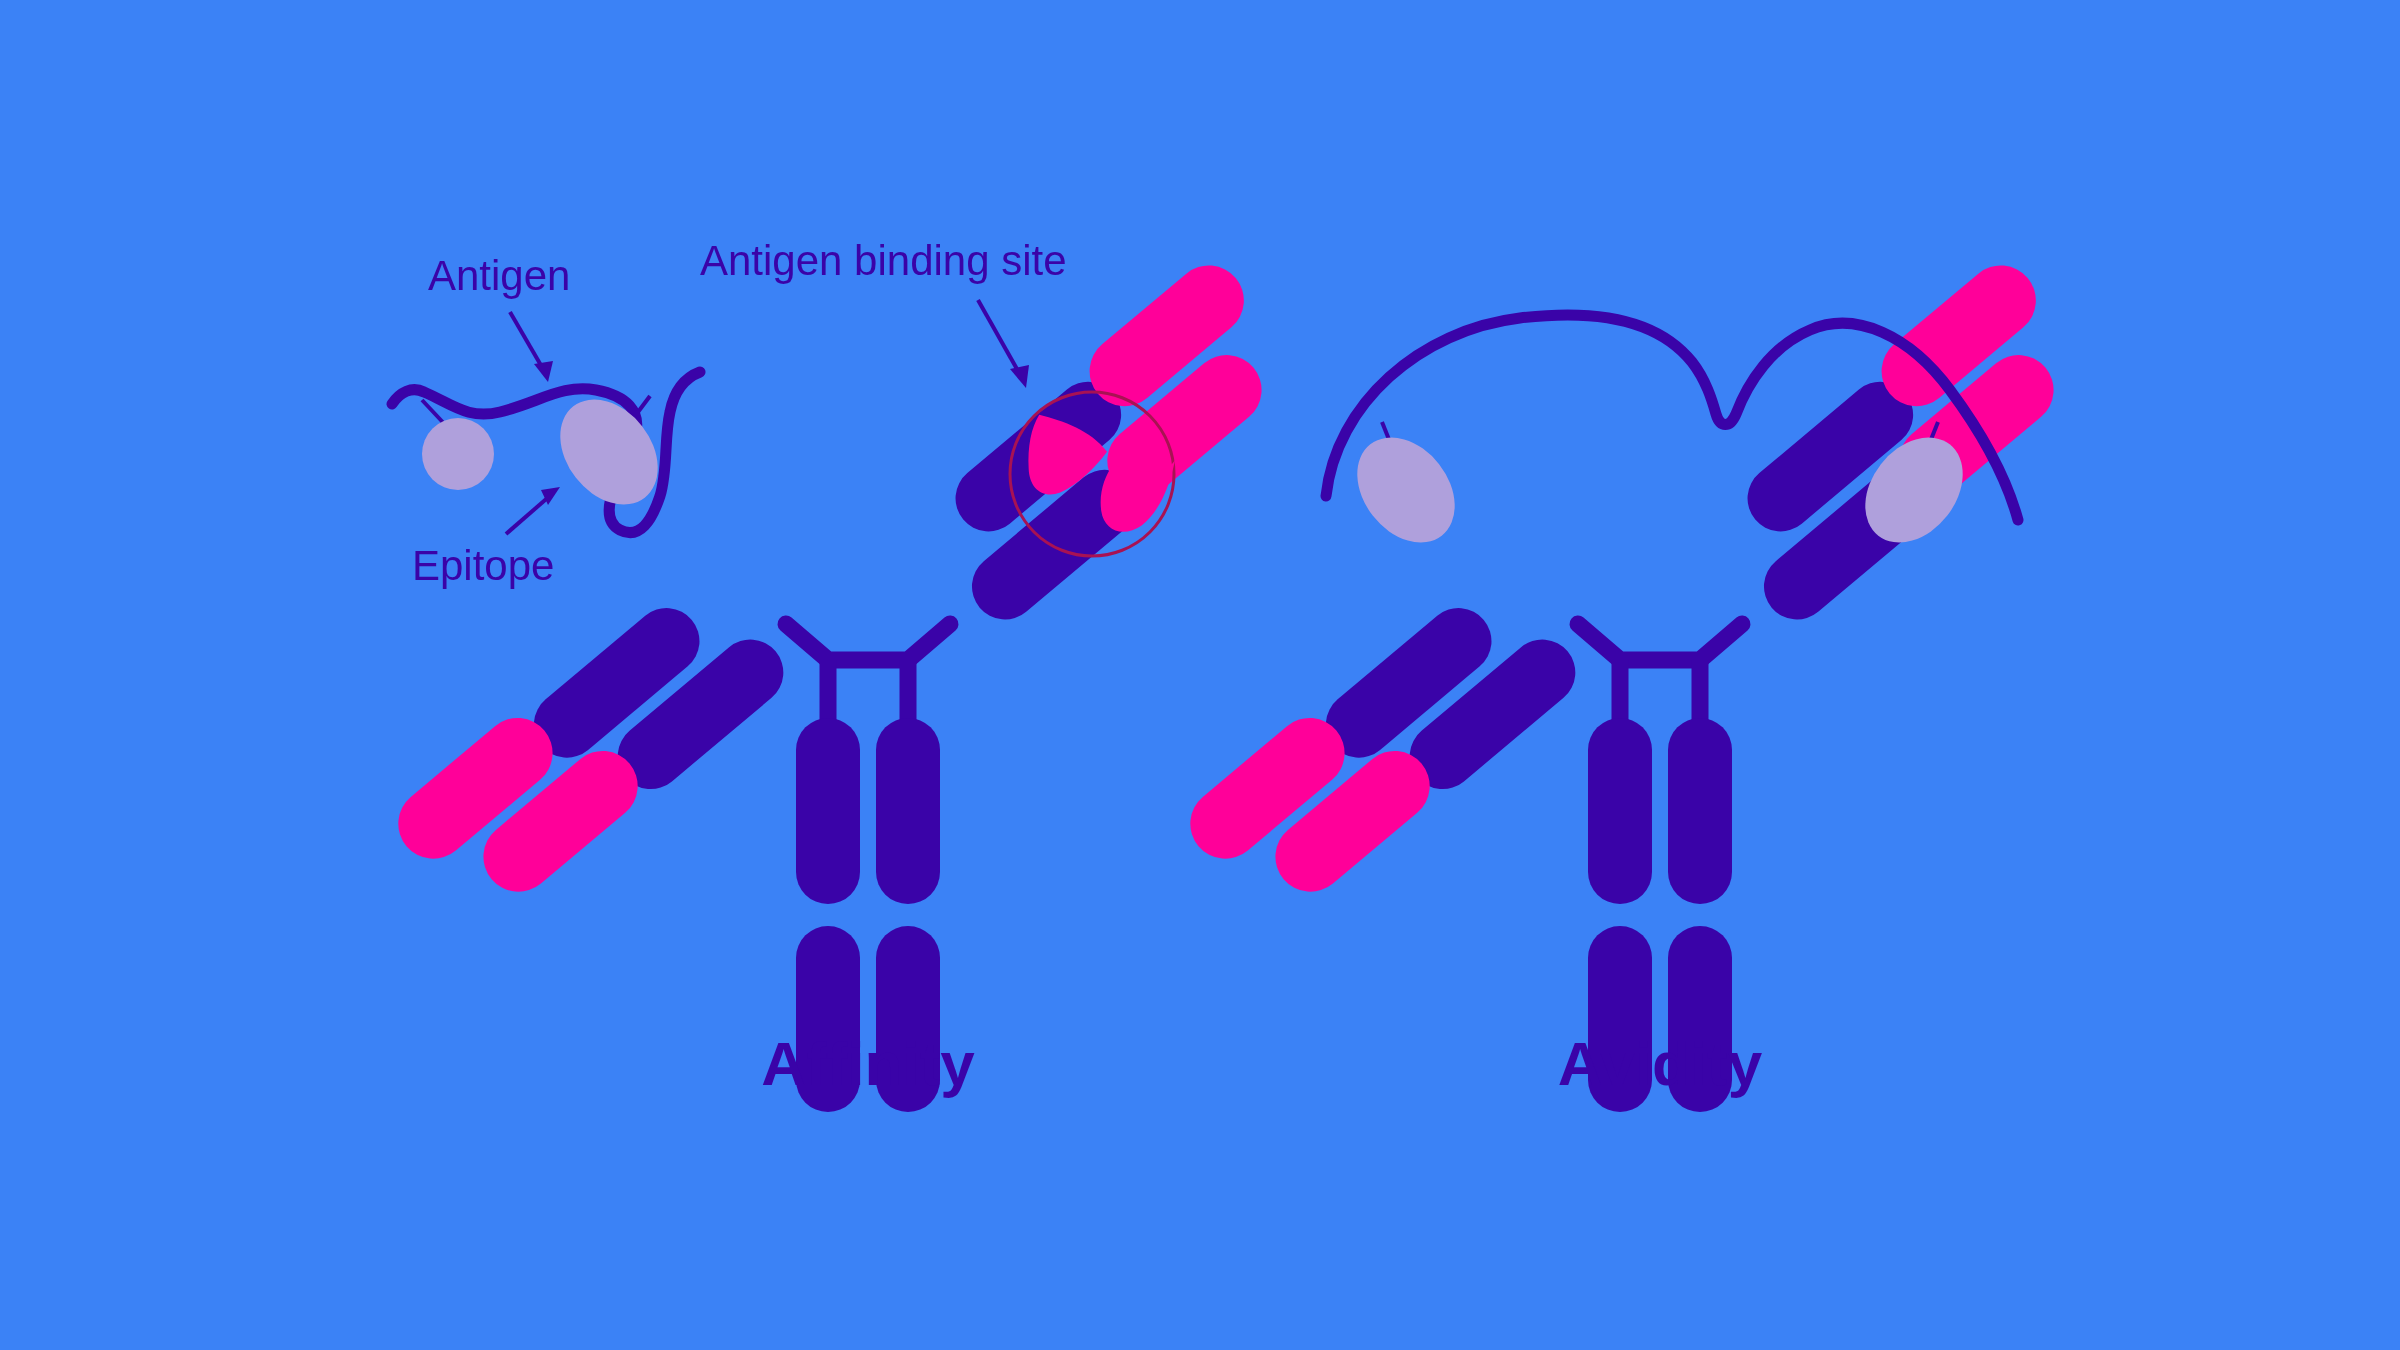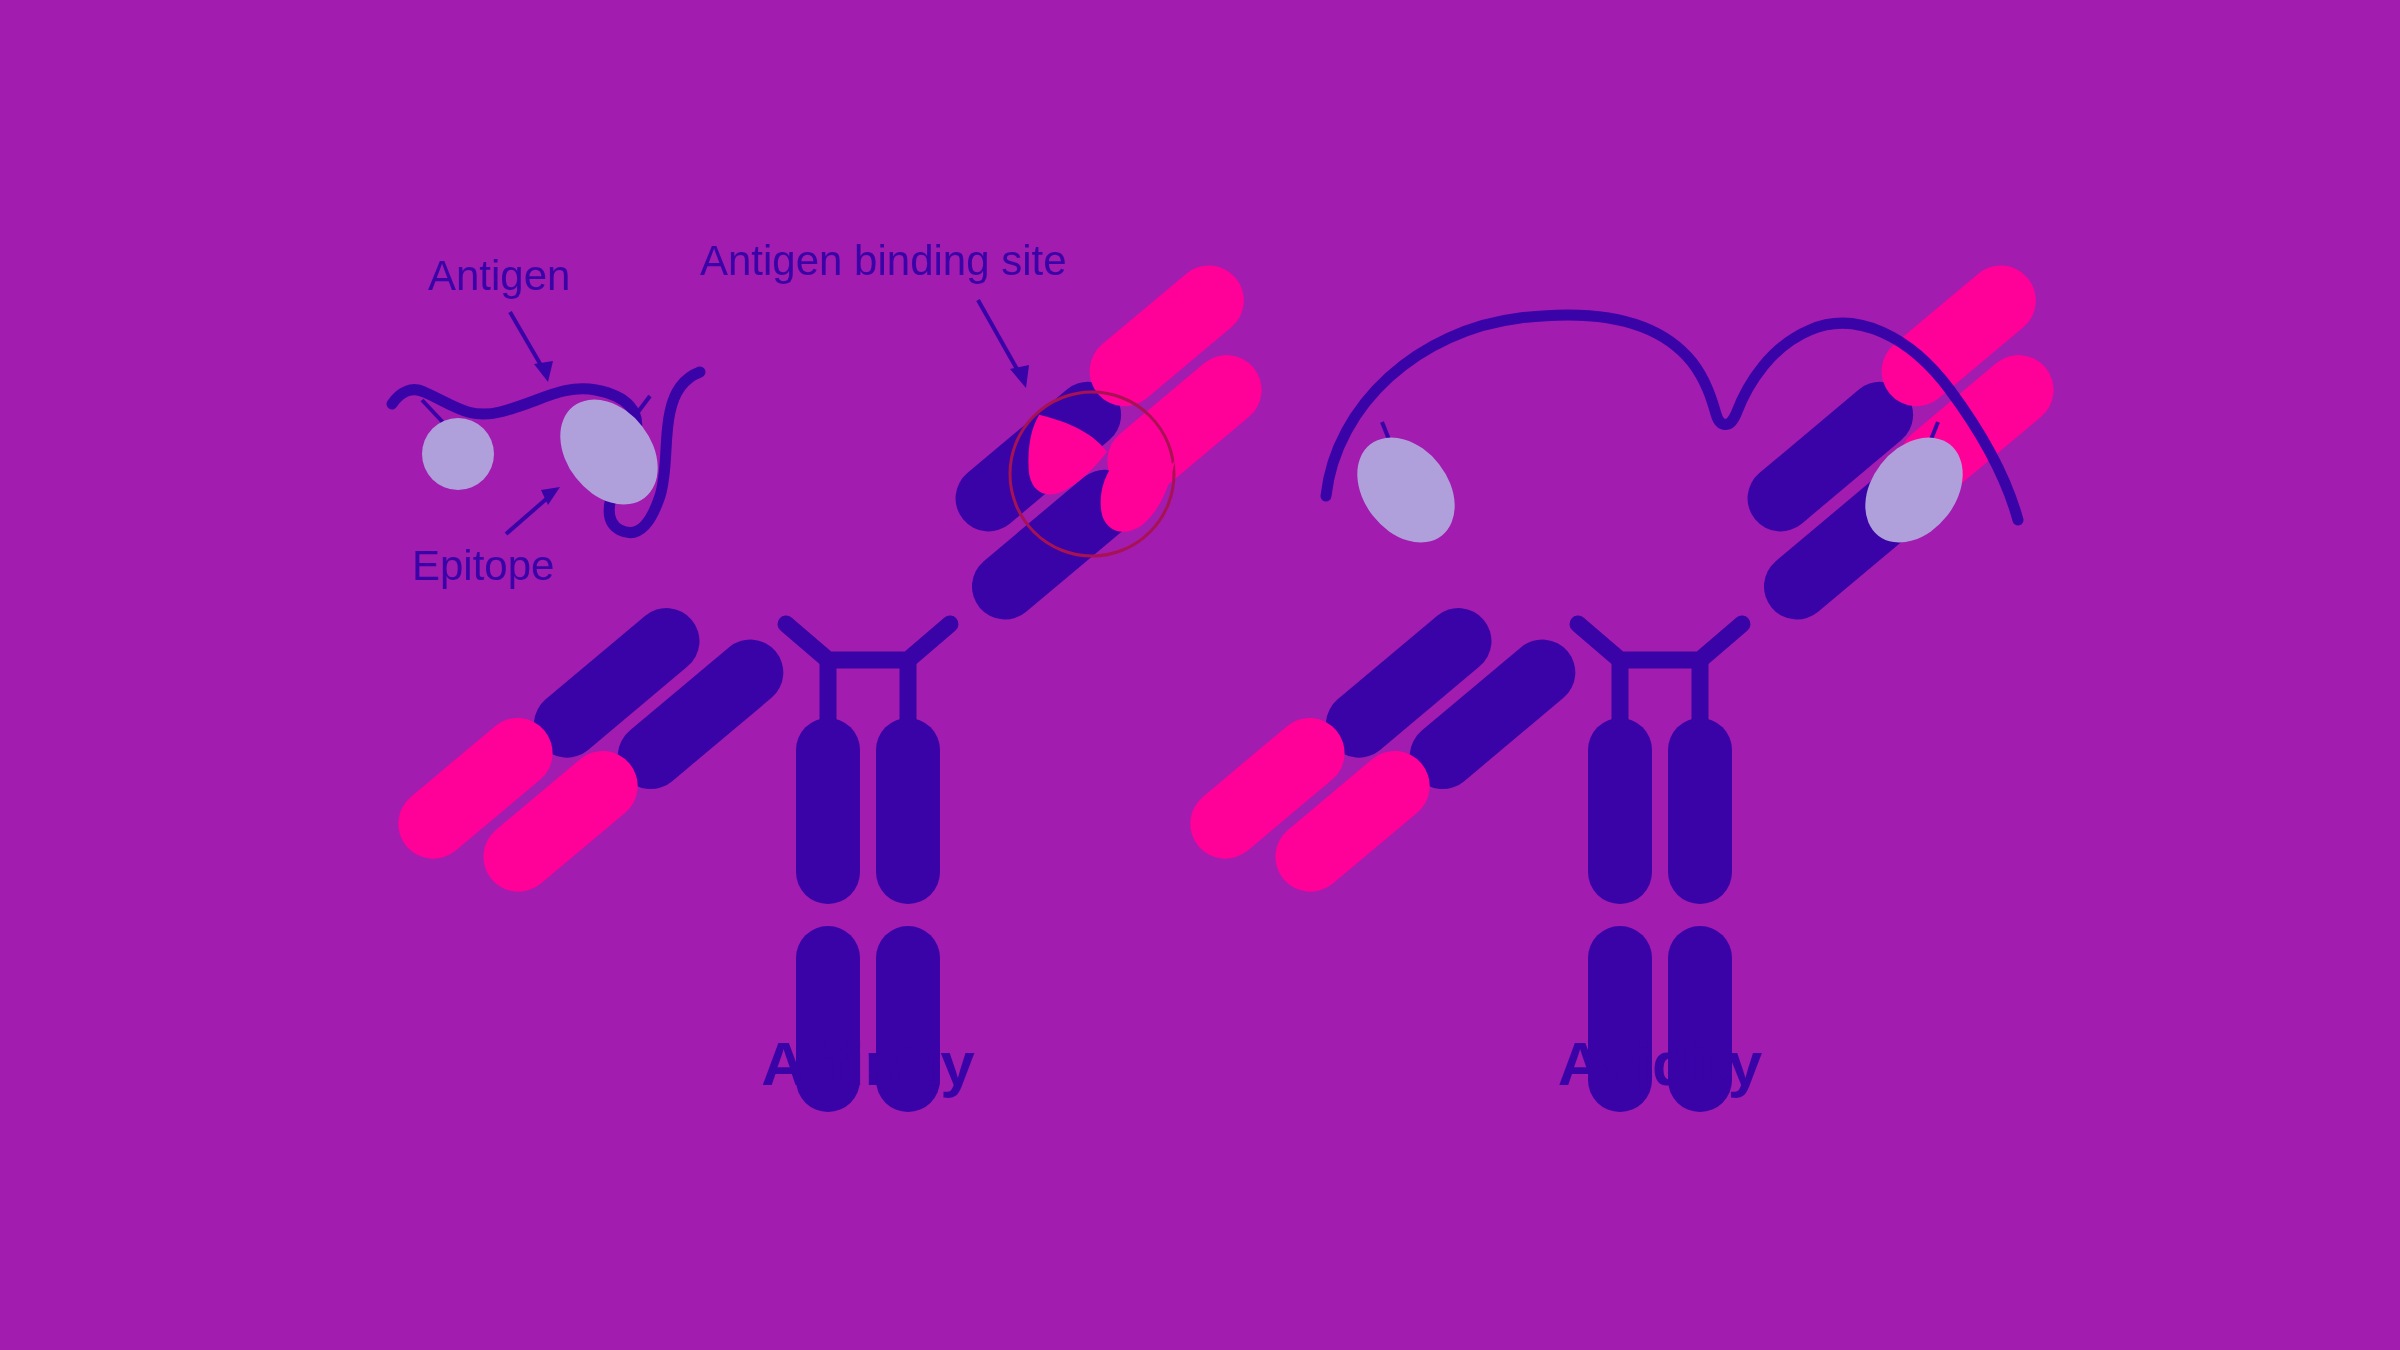--- a/index.html
+++ b/index.html
@@ -11,21 +11,21 @@
     width: 2400px;
     height: 1350px;
     font-family: "Liberation Sans", sans-serif;
     overflow: hidden;
     position: relative;
   }
   #stage {
     position: relative;
     width: 2400px;
     height: 1350px;
-    background: #a21caf;
+    background: #3b82f6;
   }
   svg.figure {
     position: absolute;
     top: 0;
     left: 0;
     width: 2400px;
     height: 1350px;
     display: block;
   }
   text.label {

